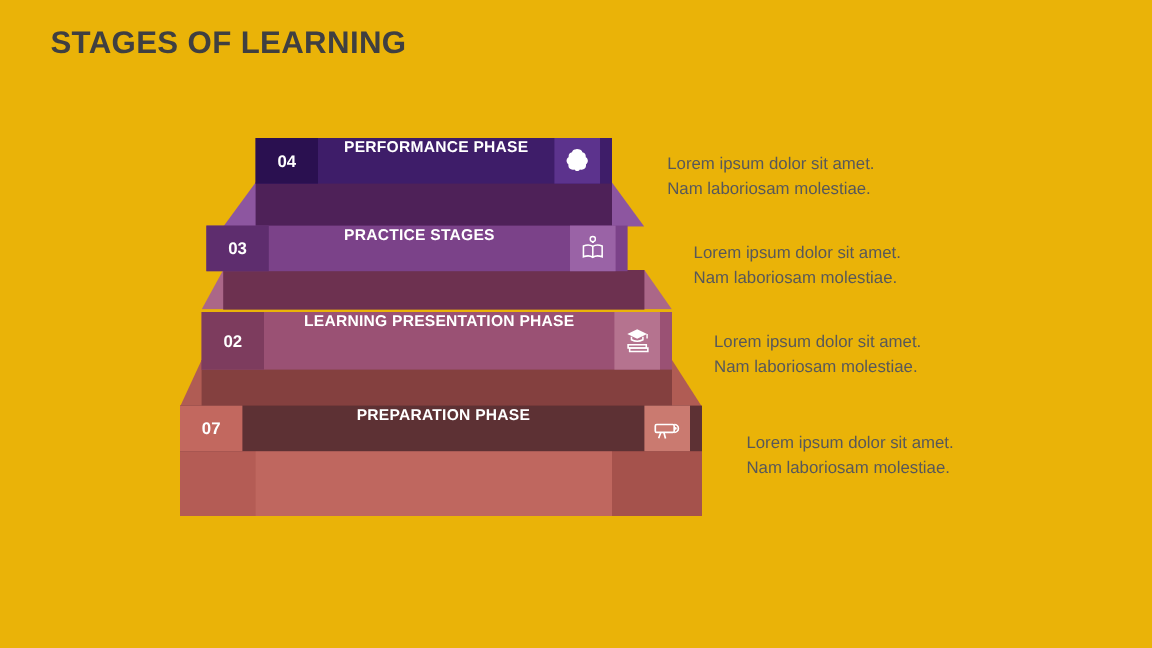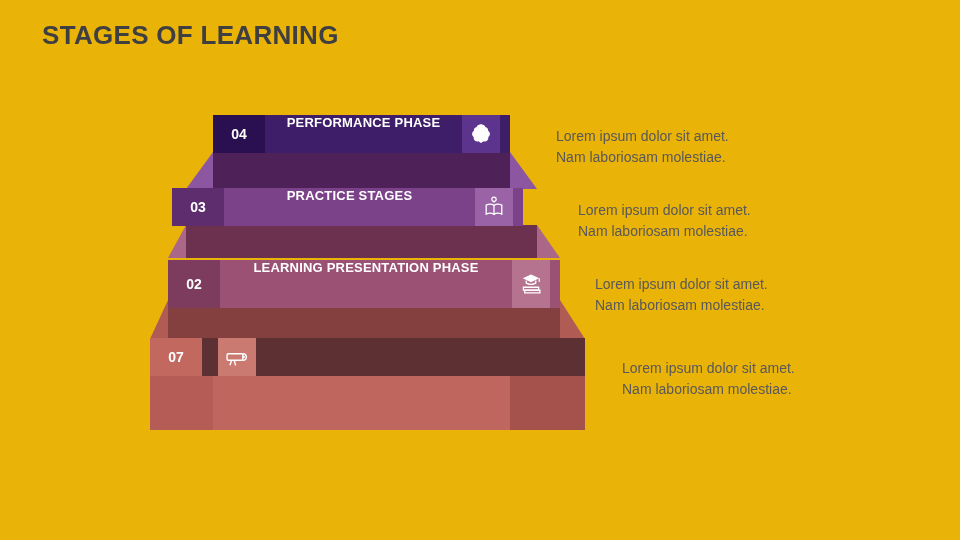--- a/index.html
+++ b/index.html
@@ -88,20 +88,21 @@
         <path d="M7.6 8.8v2.4c2.9 1.5 5.9 1.5 8.8 0V8.8" fill="none" stroke="#fff" stroke-width="1.2"></path>
         <path d="M19.6 6.8v3.4" stroke="#fff" stroke-width="1.1"></path>
         <path d="M5 15h14v2.6H5z" fill="none" stroke="#fff" stroke-width="1.2"></path>
         <path d="M6.2 17.6h14v2.6h-14z" fill="none" stroke="#fff" stroke-width="1.2"></path>
       </svg>
     </div>
   </div>
 
   <div class="band band1" style="background-color: rgb(93, 49, 52);">
     <div class="num" style="background-color: rgb(194, 104, 95);">07</div>
+    <div class="label">PREPARATION PHASE</div>
     <div class="iconbox" style="background-color: rgb(202, 122, 112);">
       <svg width="28" height="28" viewBox="0 0 24 24">
         <rect x="3.5" y="9.2" width="13.5" height="5.6" rx="1" fill="none" stroke="#fff" stroke-width="1.2"></rect>
         <path d="M17 9.2c1.7 0 3 1.2 3 2.8s-1.3 2.8-3 2.8" fill="none" stroke="#fff" stroke-width="1.2"></path>
         <circle cx="17.8" cy="12" r="1" fill="#fff"></circle>
         <path d="M7.5 14.8l-1.6 4.2M9.6 14.8l1.2 4.4" stroke="#fff" stroke-width="1.2" fill="none"></path>
       </svg>
     </div>
   </div>
 

